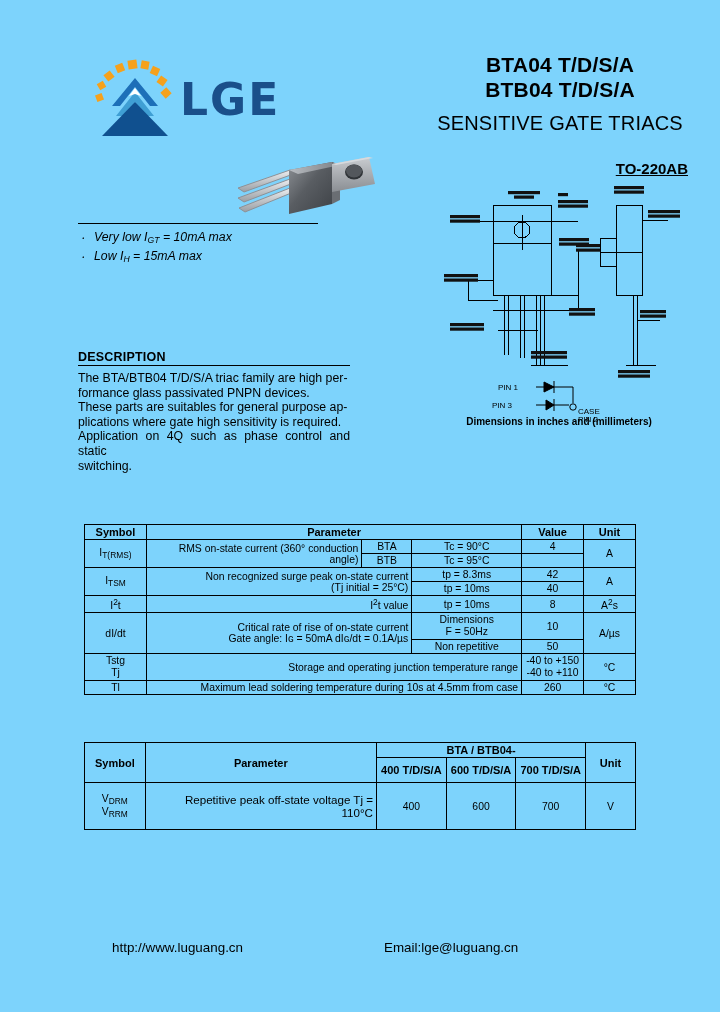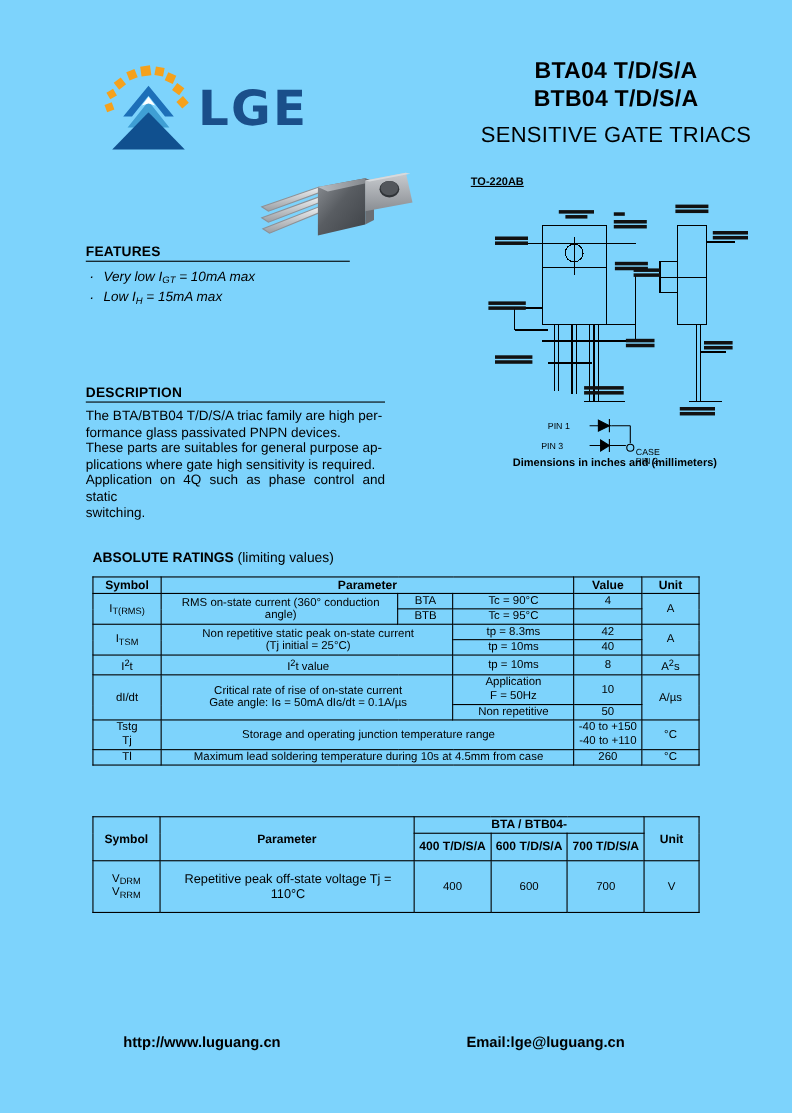--- a/index.html
+++ b/index.html
@@ -28,41 +28,41 @@
   .sec-head{font-size:12.5px;font-weight:bold;color:#000;letter-spacing:.2px;}
   .sec-rule{border-bottom:1.6px solid #000;margin-top:1px;}
   .feat-list{margin:6px 0 0 0;padding:0;list-style:none;font-size:12.3px;line-height:15.4px;font-style:italic;}
   .feat-list li{position:relative;padding-left:16px;margin-bottom:1px;}
   .feat-list li:before{content:".";position:absolute;left:4px;top:-3px;font-size:13px;}
   .sub{font-size:8.6px;vertical-align:-2px;}
   .desc-body{font-size:12.3px;line-height:14.6px;margin-top:5px;text-align:justify;}
 
   
   #mech{position:absolute;left:428px;top:160px;width:260px;height:290px;}
-  #mech-title{position:absolute;left:0;top:0;width:260px;text-align:left;
-    font-size:10px;font-weight:bold;text-decoration:underline;}
+  #mech-title{position:absolute;left:0;top:0;width:260px;text-align:right;
+    font-size:15px;font-weight:bold;text-decoration:underline;}
   #mech-caption{position:absolute;left:420px;top:416px;width:278px;text-align:center;
     font-size:10px;font-weight:bold;}
 
   
   #abs-head{position:absolute;left:84px;top:500px;font-size:12.6px;}
   #abs-head b{font-weight:bold;}
   table.dt{position:absolute;border-collapse:collapse;font-size:10.4px;color:#000;}
   table.dt td,table.dt th{border:1px solid #000;padding:1px 3px;vertical-align:middle;}
   table.dt th{font-weight:bold;text-align:center;font-size:11px;}
   #t1{left:84px;top:524px;width:552px;}
   #t2{left:84px;top:742px;width:552px;}
   .c{text-align:center;}
-  .l{text-align:center;padding-left:5px !important;}
+  .l{text-align:right;padding-left:5px !important;}
   .sm{font-size:8.4px;vertical-align:-2px;}
   .sup{font-size:8.4px;vertical-align:4px;}
   
   #footer{position:absolute;left:0;top:940px;width:720px;}
-  #f-url{position:absolute;left:112px;top:0;font-size:13.4px;font-weight:bold;}
-  #f-mail{position:absolute;left:424px;top:0;font-size:13.4px;font-weight:bold;}
+  #f-url{position:absolute;left:112px;top:0;font-size:13.4px;font-weight:normal;}
+  #f-mail{position:absolute;left:384px;top:0;font-size:13.4px;font-weight:normal;}
 </style>
 </head>
 <body>
 
 <div id="page">
 
   <div id="logo-block">
     <svg id="logo-mark" viewBox="0 0 86 86">
 
       <g fill="#f5a11c">
@@ -122,21 +122,20 @@
     <polygon points="57,28 100,20 108,23 66,32" fill="url(#gTop)"></polygon>
     <polygon points="100,20 108,23 108,58 100,62" fill="#6a6e73"></polygon>
 
     <polygon points="100,22 137,15 143,42 100,50" fill="url(#gTab)"></polygon>
     <polygon points="100,22 137,15 141,16 104,23" fill="#d7dadd"></polygon>
     <ellipse cx="122" cy="30" rx="9" ry="7.5" fill="#2f3337"></ellipse>
     <ellipse cx="122" cy="29" rx="8" ry="6.5" fill="#53575c"></ellipse>
   </svg>
 
   <div id="features">
-    <div class="sec-head">FEATURES</div>
     <div class="sec-rule"></div>
     <ul class="feat-list">
       <li><span>Very low I</span><span class="sub">GT</span><span> = 10mA max</span></li>
       <li><span>Low I</span><span class="sub">H</span><span> = 15mA max</span></li>
     </ul>
   </div>
 
   <div id="description">
     <div class="sec-head">DESCRIPTION</div>
     <div class="sec-rule"></div>
@@ -261,23 +260,20 @@
       <g font-family="Liberation Sans, sans-serif" font-size="8" fill="#000">
         <text x="70" y="230">PIN 1</text>
         <text x="64" y="248">PIN 3</text>
         <text x="150" y="254">CASE</text>
         <text x="150" y="262">PIN 2</text>
       </g>
     </svg>
   </div>
   <div id="mech-caption">Dimensions in inches and (millimeters)</div>
 
-  <div id="abs-head">
-    <b>ABSOLUTE RATINGS</b><span> (limiting values)</span>
-  </div>
 
   <table id="t1" class="dt">
     <colgroup>
       <col style="width:62px">
         <col style="width:216px">
         <col style="width:50px">
       <col style="width:110px">
         <col style="width:62px">
         <col style="width:52px">
     </colgroup>
@@ -303,21 +299,21 @@
         <td class="c">BTB</td>
         <td class="c">Tc =  95°C</td>
         <td class="c"></td>
       </tr>
 
       <tr>
         <td rowspan="2" class="c">
           <span>I</span><span class="sm">TSM</span>
         </td>
         <td rowspan="2" colspan="2" class="l">
-          <div>Non repetitive static peak on-state current</div>
+          <div>Non recognized surge peak on-state current</div>
           <div>(Tj  initial = 25°C)</div>
         </td>
         <td class="c">tp = 8.3ms</td>
         <td class="c">42</td>
         <td rowspan="2" class="c">A</td>
       </tr>
       <tr>
         <td class="c">tp = 10ms</td>
         <td class="c">40</td>
       </tr>
@@ -330,21 +326,21 @@
         <td class="c">A<span class="sup">2</span>s</td>
       </tr>
 
       <tr>
         <td rowspan="2" class="c">dI/dt</td>
         <td rowspan="2" colspan="2" class="l">
           <div>Critical rate of rise of on-state current</div>
           <div>Gate angle: Iɢ = 50mA    dIɢ/dt = 0.1A/µs</div>
         </td>
         <td class="c" style="line-height:12px">
-          <div>Application</div>
+          <div>Dimensions</div>
           <div>F = 50Hz</div>
         </td>
         <td class="c">10</td>
         <td rowspan="2" class="c">A/µs</td>
       </tr>
       <tr>
         <td class="c">Non repetitive</td>
         <td class="c">50</td>
       </tr>
 

